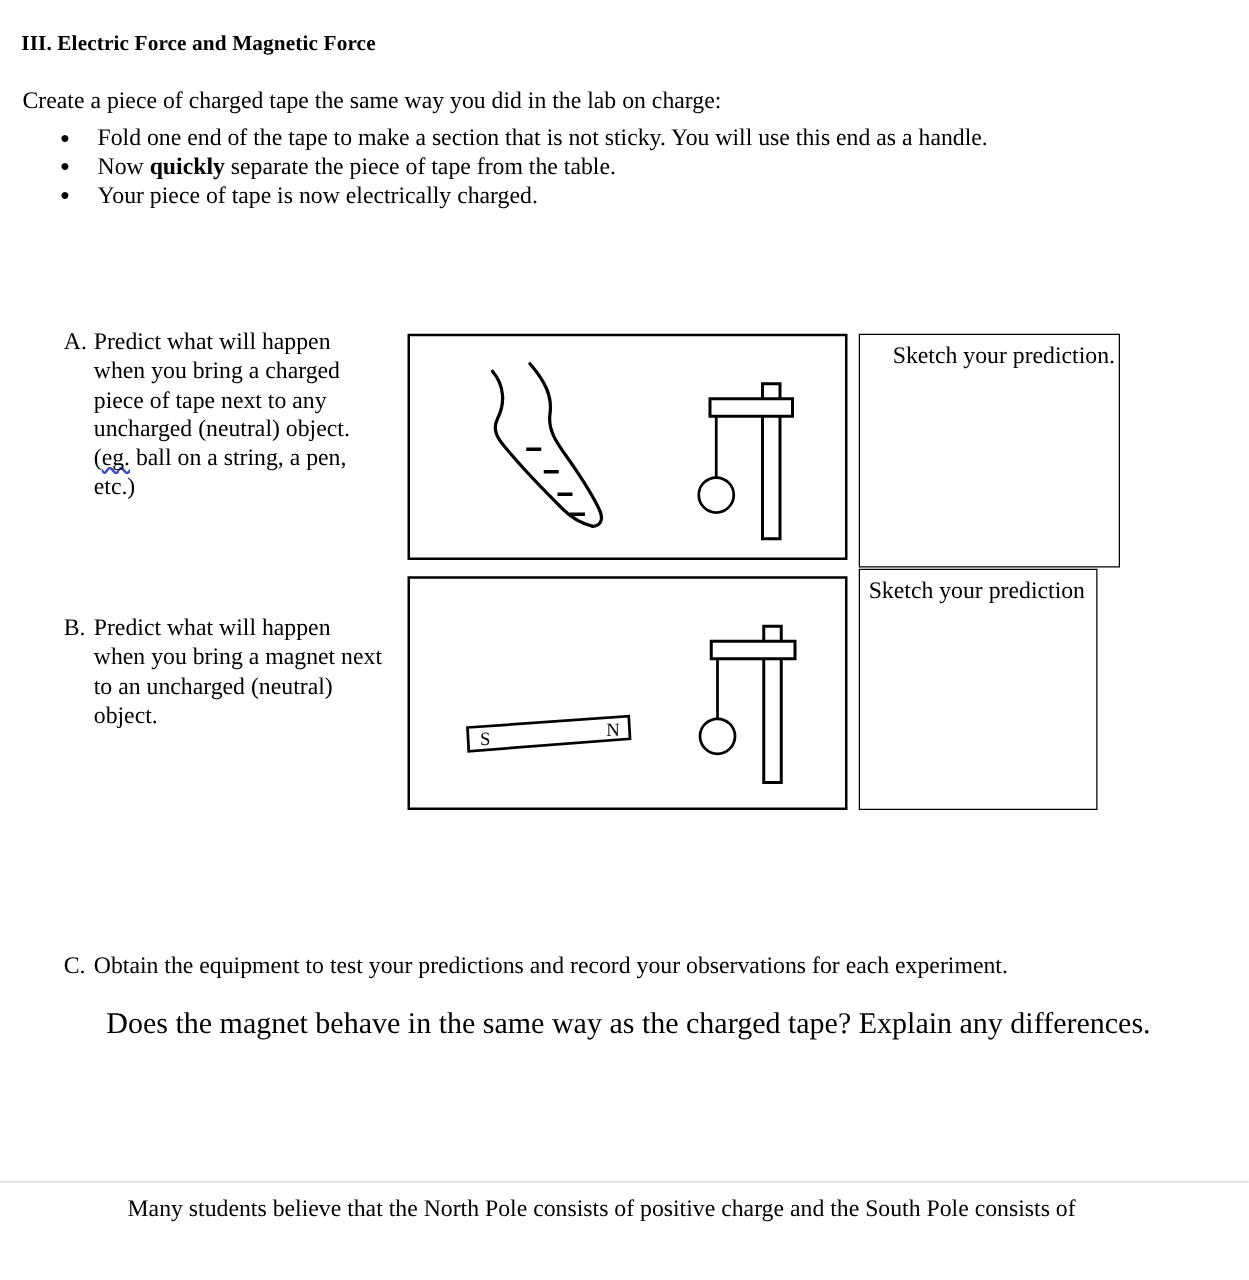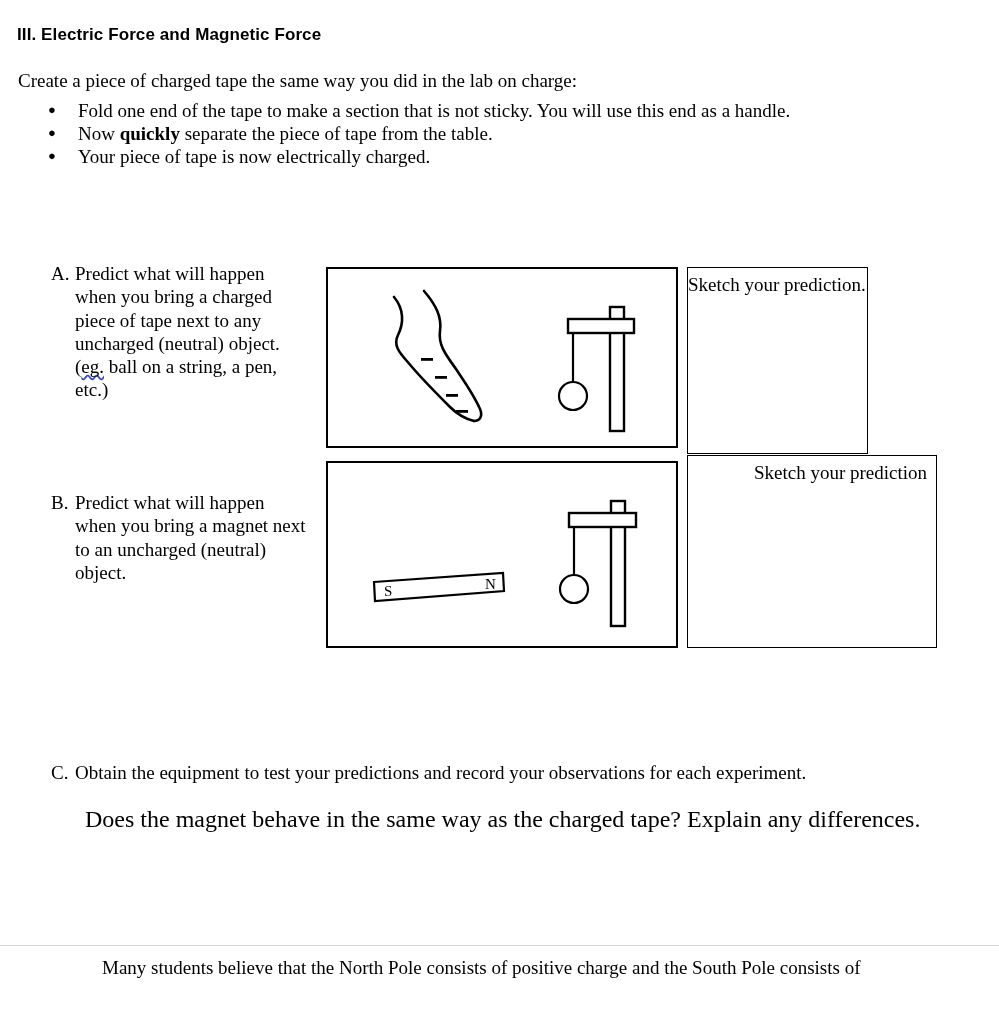--- a/index.html
+++ b/index.html
@@ -19,21 +19,21 @@
   .page {
     position: absolute;
     inset: 0;
   }
 
   
   #section-heading {
     position: absolute;
     left: 17px;
     top: 25px;
-    font-family: Liberation Sans, sans-serif;
+    font-family: Liberation Serif, serif;
     font-weight: bold;
     font-size: 17px;
     letter-spacing: 0.1px;
     white-space: nowrap;
   }
 
   
   #intro-line {
     position: absolute;
     left: 18px;
@@ -103,22 +103,22 @@
   #drawing-box-a { left: 326px; top: 267px; width: 352px; height: 181px; }
   #drawing-box-b { left: 326px; top: 461px; width: 352px; height: 187px; }
 
   
   .sketch-box {
     position: absolute;
     border: 1.5px solid #000;
     background: #fff;
     box-sizing: border-box;
   }
-  #sketch-box-a { left: 687px; top: 267px; width: 181px; height: 187px; }
-  #sketch-box-b { left: 687px; top: 455px; width: 250px; height: 193px; }
+  #sketch-box-a { left: 687px; top: 267px; width: 209px; height: 187px; }
+  #sketch-box-b { left: 687px; top: 455px; width: 191px; height: 193px; }
   .sketch-label {
     position: absolute;
     top: 6px;
     left: 0;
     right: 3px;
     text-align: right;
     font-size: 19px;
     white-space: nowrap;
   }
   #sketch-box-b .sketch-label {

